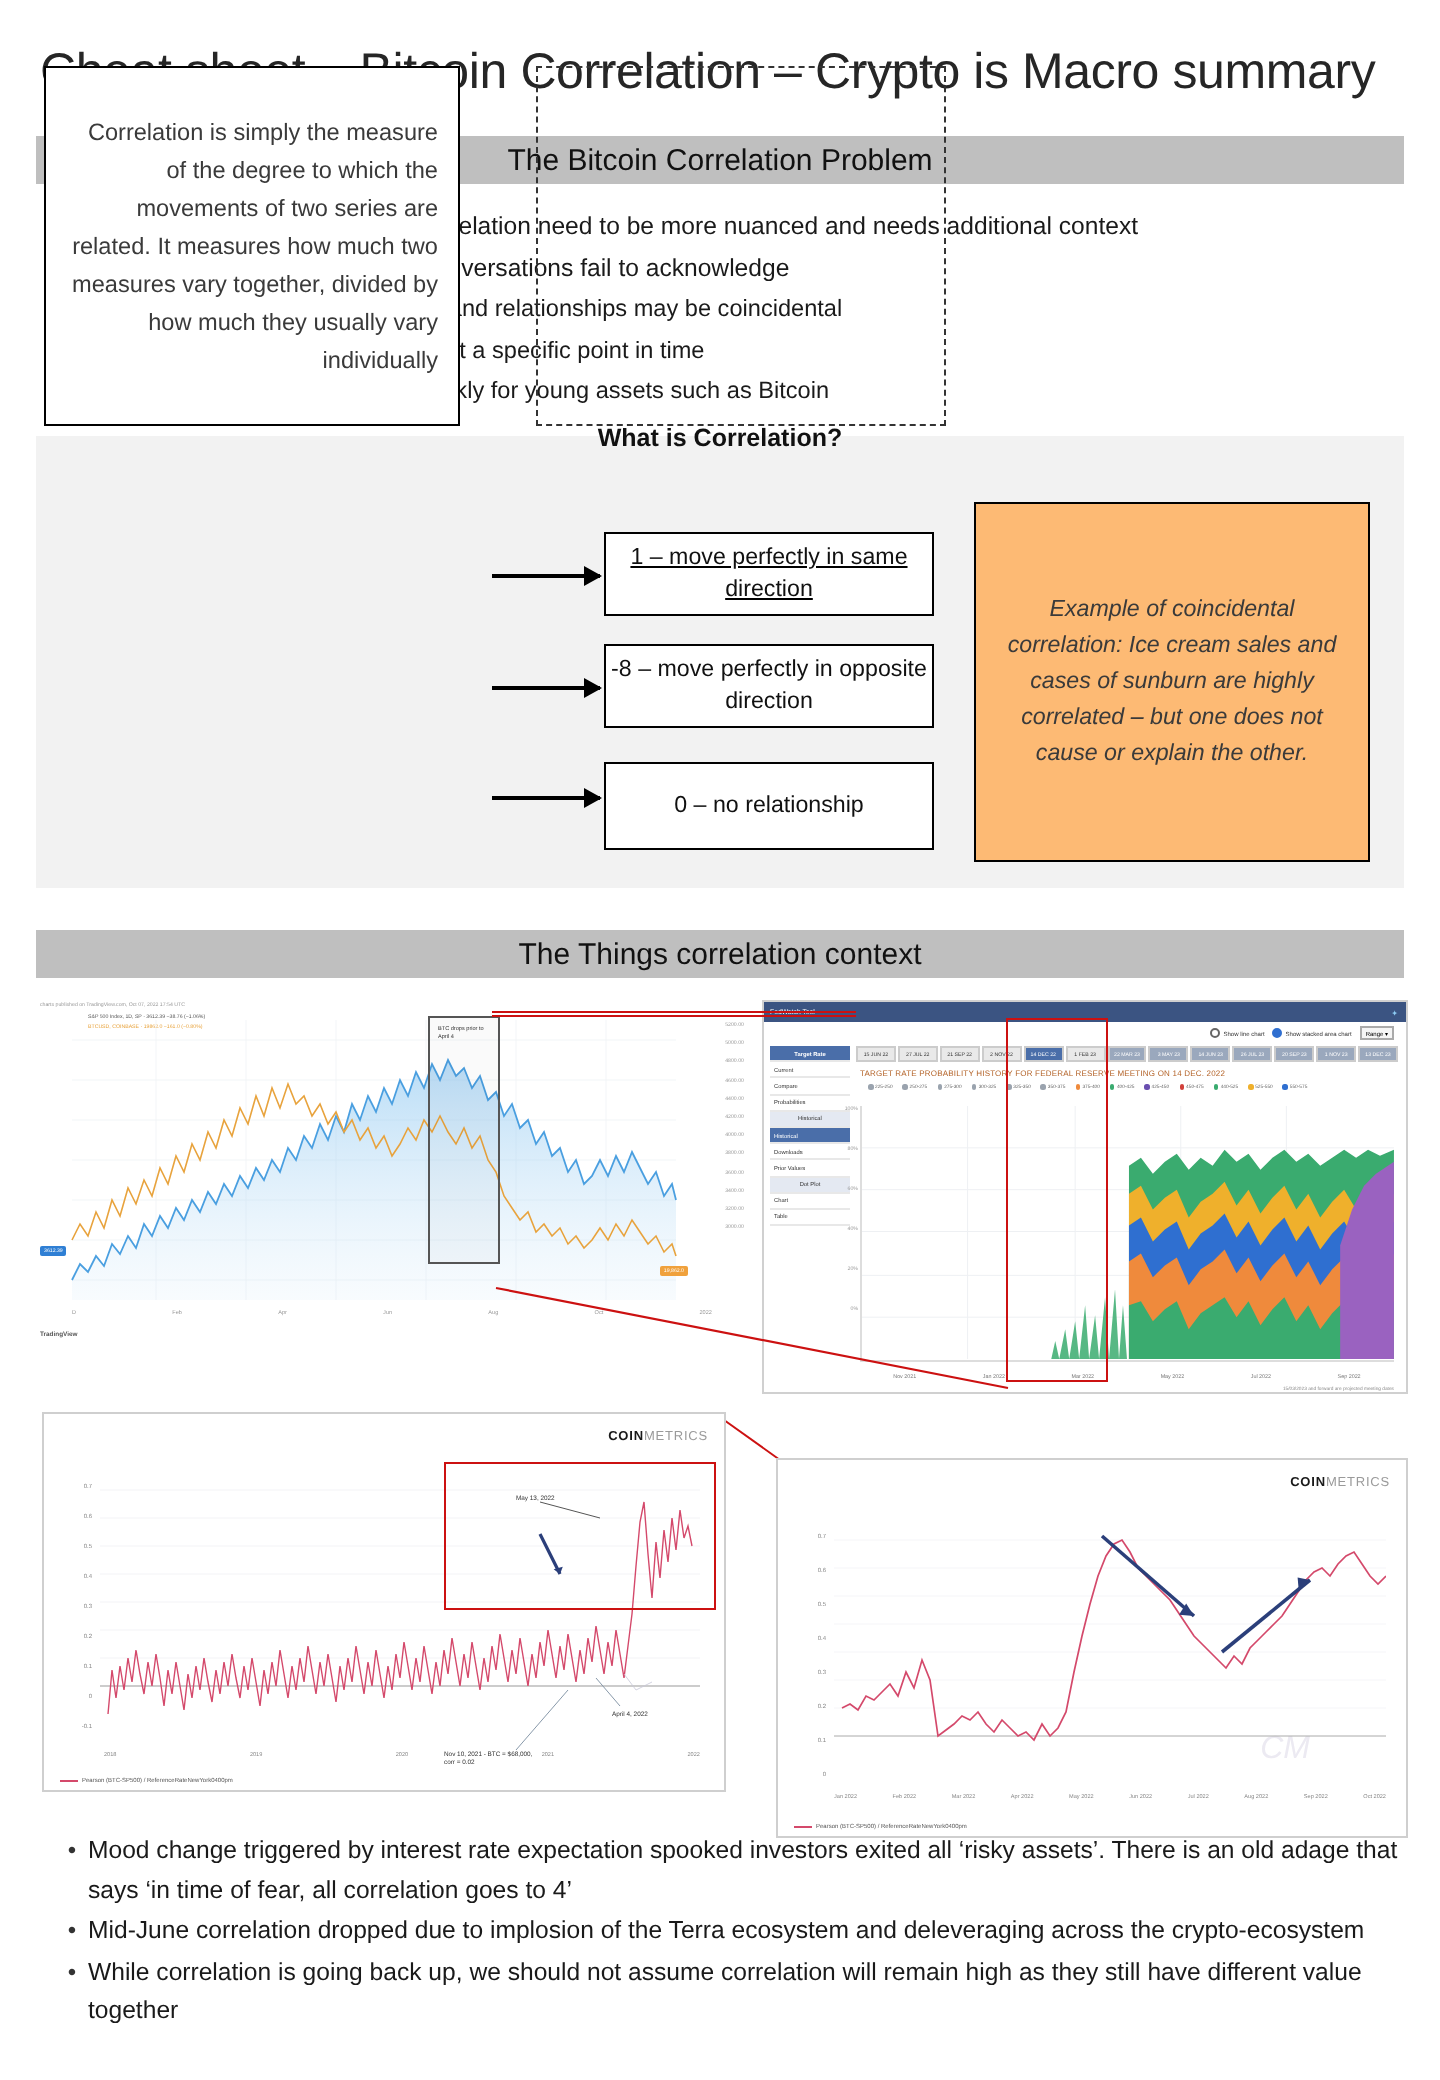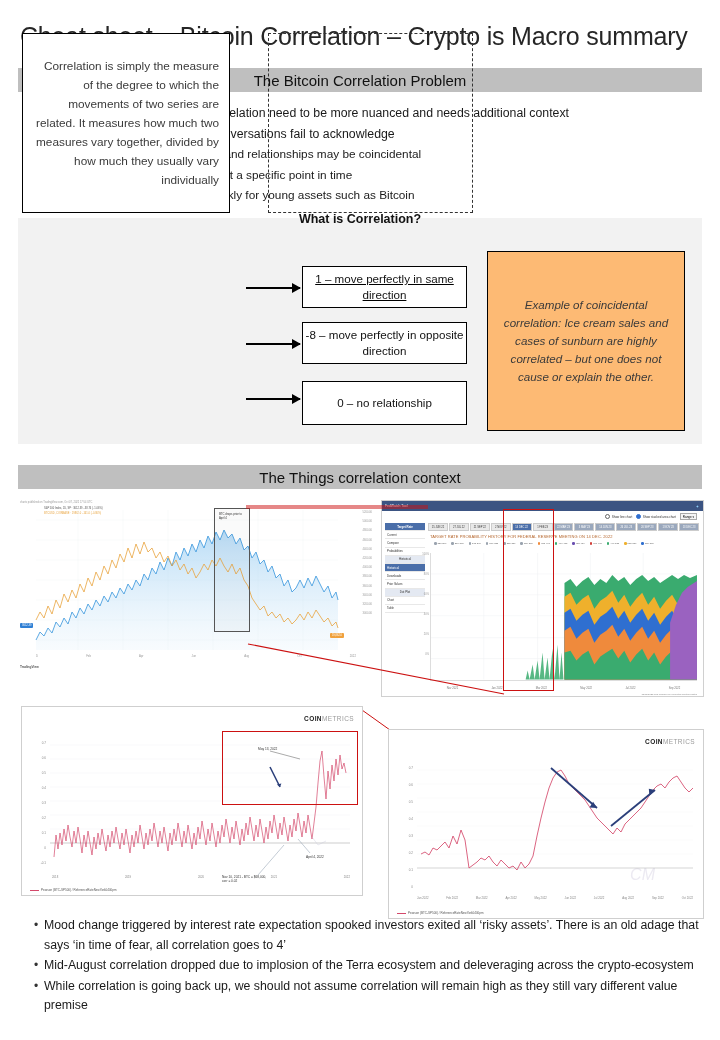--- a/index.html
+++ b/index.html
@@ -618,19 +618,19 @@
   </div>
 </div>
 
 <div class="bullets" style="left:28px;top:916px;width:674px;">
   <div class="bl">
     <span class="dot">•</span>
     <span class="txt">Mood change triggered by interest rate expectation spooked investors exited all ‘risky assets’. There is an old adage that says ‘in time of fear, all correlation goes to 4’</span>
   </div>
   <div class="bl">
     <span class="dot">•</span>
-    <span class="txt">Mid-August correlation dropped due to implosion of the Terra ecosystem and deleveraging across the crypto-ecosystem</span>
+    <span class="txt">Mid-June correlation dropped due to implosion of the Terra ecosystem and deleveraging across the crypto-ecosystem</span>
   </div>
   <div class="bl">
     <span class="dot">•</span>
-    <span class="txt">While correlation is going back up,  we should not assume correlation will remain high as they still vary different value premise</span>
+    <span class="txt">While correlation is going back up,  we should not assume correlation will remain high as they still have different value together</span>
   </div>
 </div>
 
 </body></html>

